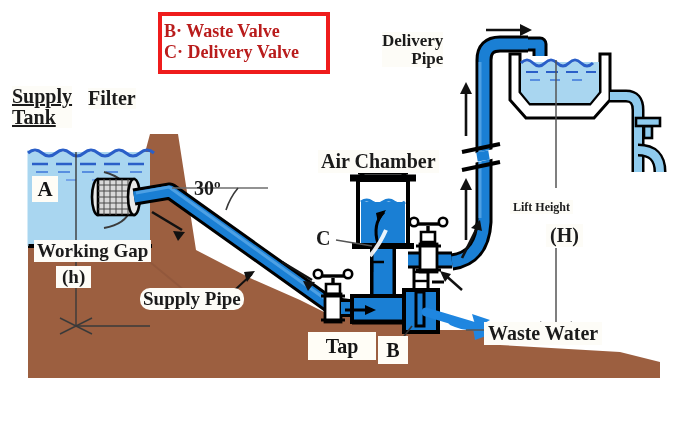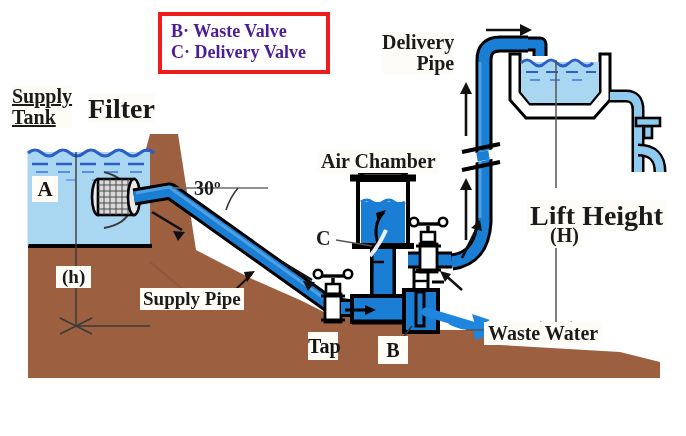--- a/index.html
+++ b/index.html
@@ -23,21 +23,21 @@
     letter-spacing:0px;
   }
   .lbl.nobg{background:transparent;}
 
   #legend{
     position:absolute;left:158px;top:12px;width:172px;height:62px;
     background:#ffffff;border:4px solid #ef1c1c;box-sizing:border-box;
   }
   #legend .lg-line{
     font-family:"Liberation Serif", serif;font-weight:bold;
-    font-size:18px;color:#4c1d95;margin-left:9px;line-height:1.18;
+    font-size:18px;color:#b91c1c;margin-left:2px;line-height:1.18;
     white-space:pre;
   }
   #legend .lg-inner{padding-top:5px;}
 
   .boxed{
     position:absolute;background:#fffdf6;
     font-family:"Liberation Serif", serif;font-weight:bold;color:#141414;
     text-align:center;
   }
 </style>
@@ -244,42 +244,43 @@
   <div id="legend">
     <div class="lg-inner">
       <div class="lg-line">B· Waste Valve</div>
       <div class="lg-line">C· Delivery Valve</div>
     </div>
   </div>
 
   <div class="lbl" style="left:12px; top:86px; font-size:20px;text-decoration:underline;">Supply
 Tank</div>
 
-  <div class="lbl" style="left:88px; top:94px; font-size:28px;">Filter</div>
+  <div class="lbl" style="left:88px; top:88px; font-size:20px;">Filter</div>
 
   <div class="boxed" style="left:32px; top:176px; width:26px; height:26px; font-size:21px; line-height:26px;">A</div>
 
+  <div class="lbl" style="left:34px; top:240px; font-size:19px; padding:1px 3px;">Working Gap</div>
 
   <div class="lbl" style="left:56px; top:266px; font-size:19px; padding:1px 6px;">(h)</div>
 
-  <div class="lbl" style="left:140px; top:288px; font-size:19px; padding:1px 3px;">Supply Pipe</div>
+  <div class="lbl" style="left:140px; top:288px; font-size:19px; padding:1px 3px;border-radius:10px;">Supply Pipe</div>
 
   <div class="lbl nobg" style="left:194px; top:178px; font-size:20px;">30º</div>
 
   <div class="lbl" style="left:318px; top:150px; font-size:20px; padding:1px 3px;">Air Chamber</div>
 
   <div class="lbl nobg" style="left:316px; top:228px; font-size:20px;">C</div>
 
-  <div class="lbl" style="left:382px; top:32px; font-size:20px; text-align:right;">Delivery
+  <div class="lbl" style="left:382px; top:32px; font-size:17px; text-align:right;">Delivery
 Pipe</div>
 
-  <div class="lbl" style="left:510px; top:200px; font-size:28px; padding:1px 3px;margin-left:17px;">Lift Height</div>
+  <div class="lbl" style="left:510px; top:200px; font-size:12px; padding:1px 3px;">Lift Height</div>
 
   <div class="lbl" style="left:546px; top:224px; font-size:20px; padding:1px 4px;">(H)</div>
 
 
   <div class="lbl" style="left:484px; top:322px; font-size:20px; padding:1px 4px;">Waste Water</div>
 
-  <div class="boxed" style="left:308px; top:332px; width:30px; height:28px; font-size:20px; line-height:28px;">Tap</div>
+  <div class="boxed" style="left:308px; top:332px; width:68px; height:28px; font-size:20px; line-height:28px;">Tap</div>
 
   <div class="boxed" style="left:378px; top:336px; width:30px; height:28px; font-size:20px; line-height:28px;">B</div>
 
 </div>
 
 </body></html>

